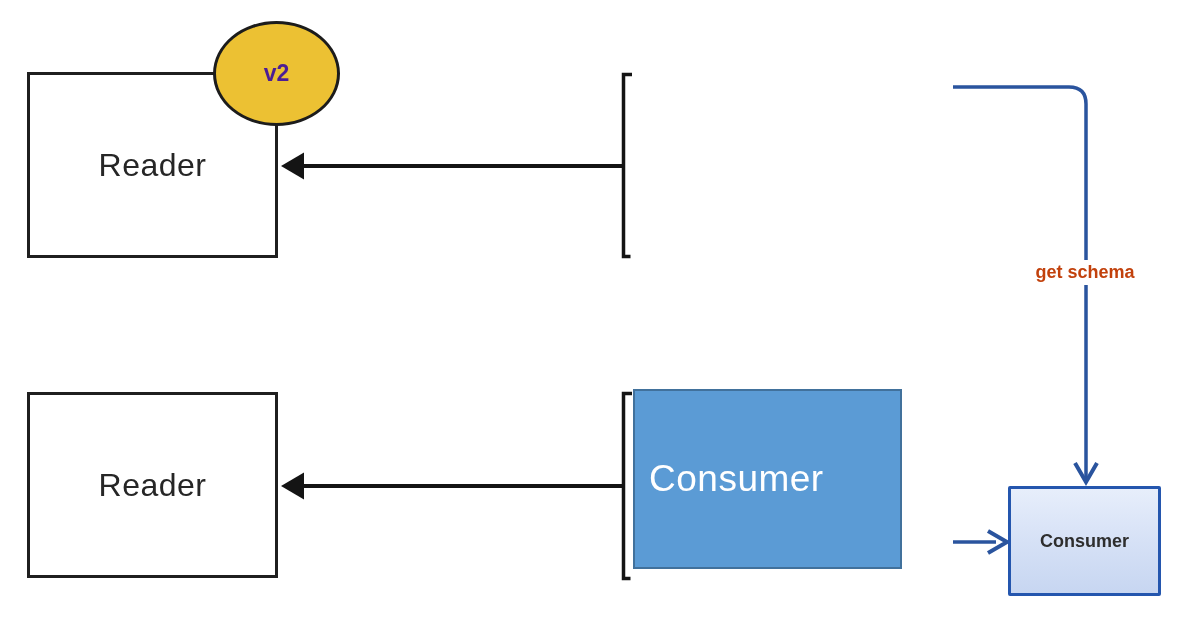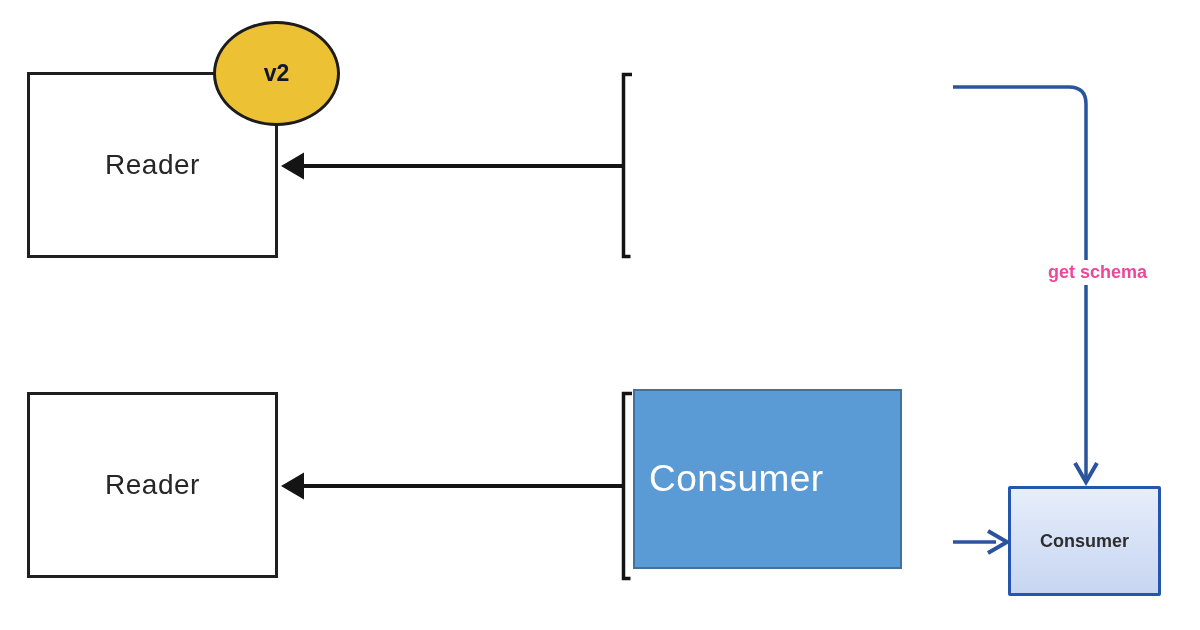--- a/index.html
+++ b/index.html
@@ -3,44 +3,44 @@
 <meta charset="utf-8">
 <style>
   html,body{margin:0;padding:0;background:#ffffff;}
   #canvas{
     position:relative;width:1200px;height:630px;background:#ffffff;
     overflow:hidden;font-family:"Liberation Sans",sans-serif;
   }
   .node{position:absolute;box-sizing:border-box;display:flex;align-items:center;justify-content:center;}
   .reader{
     width:251px;height:186px;border:3px solid #1f1f1f;background:#ffffff;
-    font-size:28px;color:#262626;letter-spacing:0.5px;
+    font-size:32px;color:#262626;letter-spacing:0.5px;
   }
   #reader-top{left:27px;top:72px;}
   #reader-bottom{left:27px;top:392px;}
   .badge{
     width:127px;height:105px;border:3px solid #1c1c1c;border-radius:50%;
-    font-size:23px;font-weight:bold;color:#0f172a;
+    font-size:23px;font-weight:bold;color:#4c1d95;
   }
   #badge-top{left:213px;top:21px;}
   #badge-bottom{left:213px;top:341px;}
   #consumer-big{
     left:633px;top:389px;width:269px;height:180px;
     border:2px solid #41719c;justify-content:flex-start;padding-left:14px;
     font-size:37px;color:#ffffff;letter-spacing:0.5px;
   }
   #consumer-small{
     left:1008px;top:486px;width:153px;height:110px;
     border:3px solid #2456ae;border-radius:2px;
     background:linear-gradient(180deg,#e7eefb 0%,#d6e1f6 50%,#c7d6f1 100%);
     font-size:18px;font-weight:bold;color:#2e2e2e;
   }
   #schema-label{
-    position:absolute;left:1023px;top:260px;width:124px;text-align:right;
-    background:#ffffff;font-size:18px;font-weight:600;color:#ec4899;padding:2px 0;
+    position:absolute;left:1023px;top:260px;width:124px;text-align:center;
+    background:#ffffff;font-size:18px;font-weight:600;color:#c2410c;padding:2px 0;
   }
   svg.overlay{position:absolute;left:0;top:0;pointer-events:none;}
 </style>
 </head>
 <body>
 
 <div id="canvas">
 
   <svg class="overlay" width="1200" height="630" viewBox="0 0 1200 630">
 

